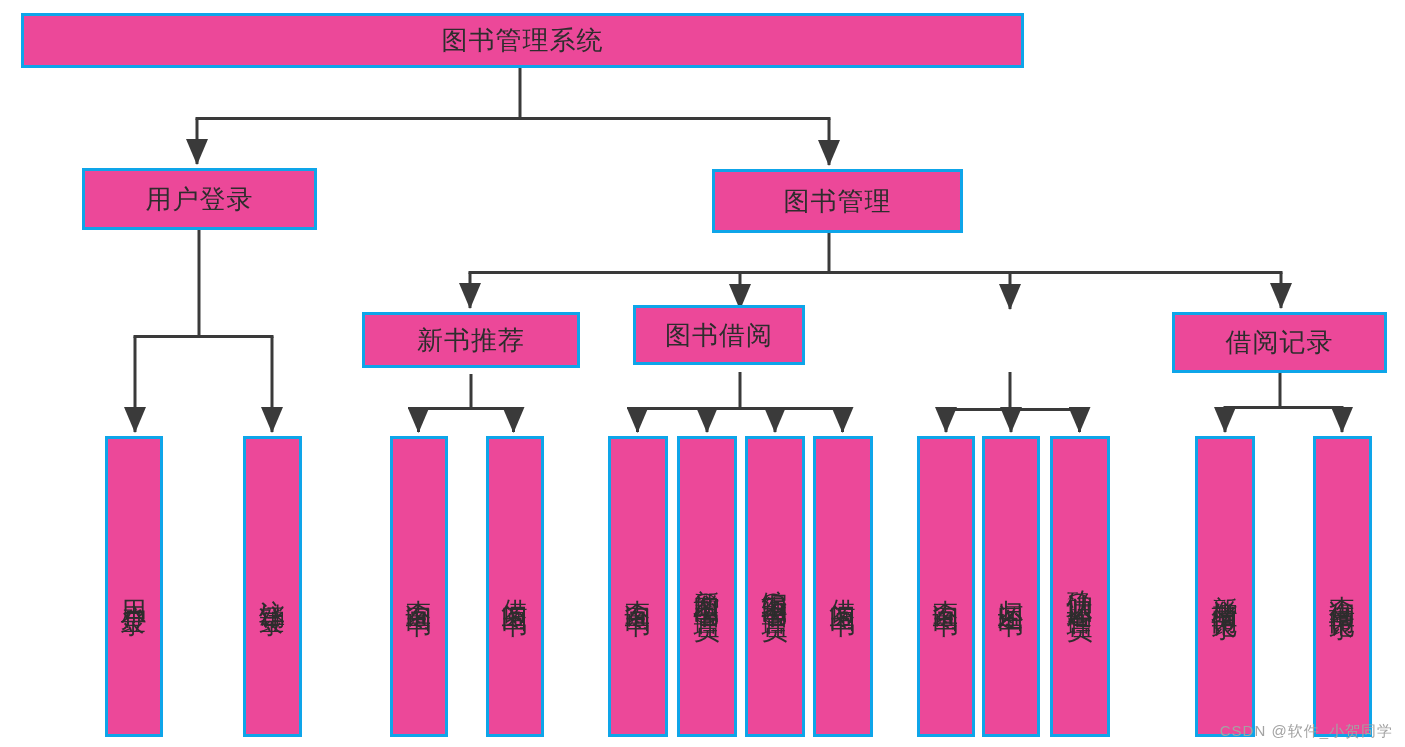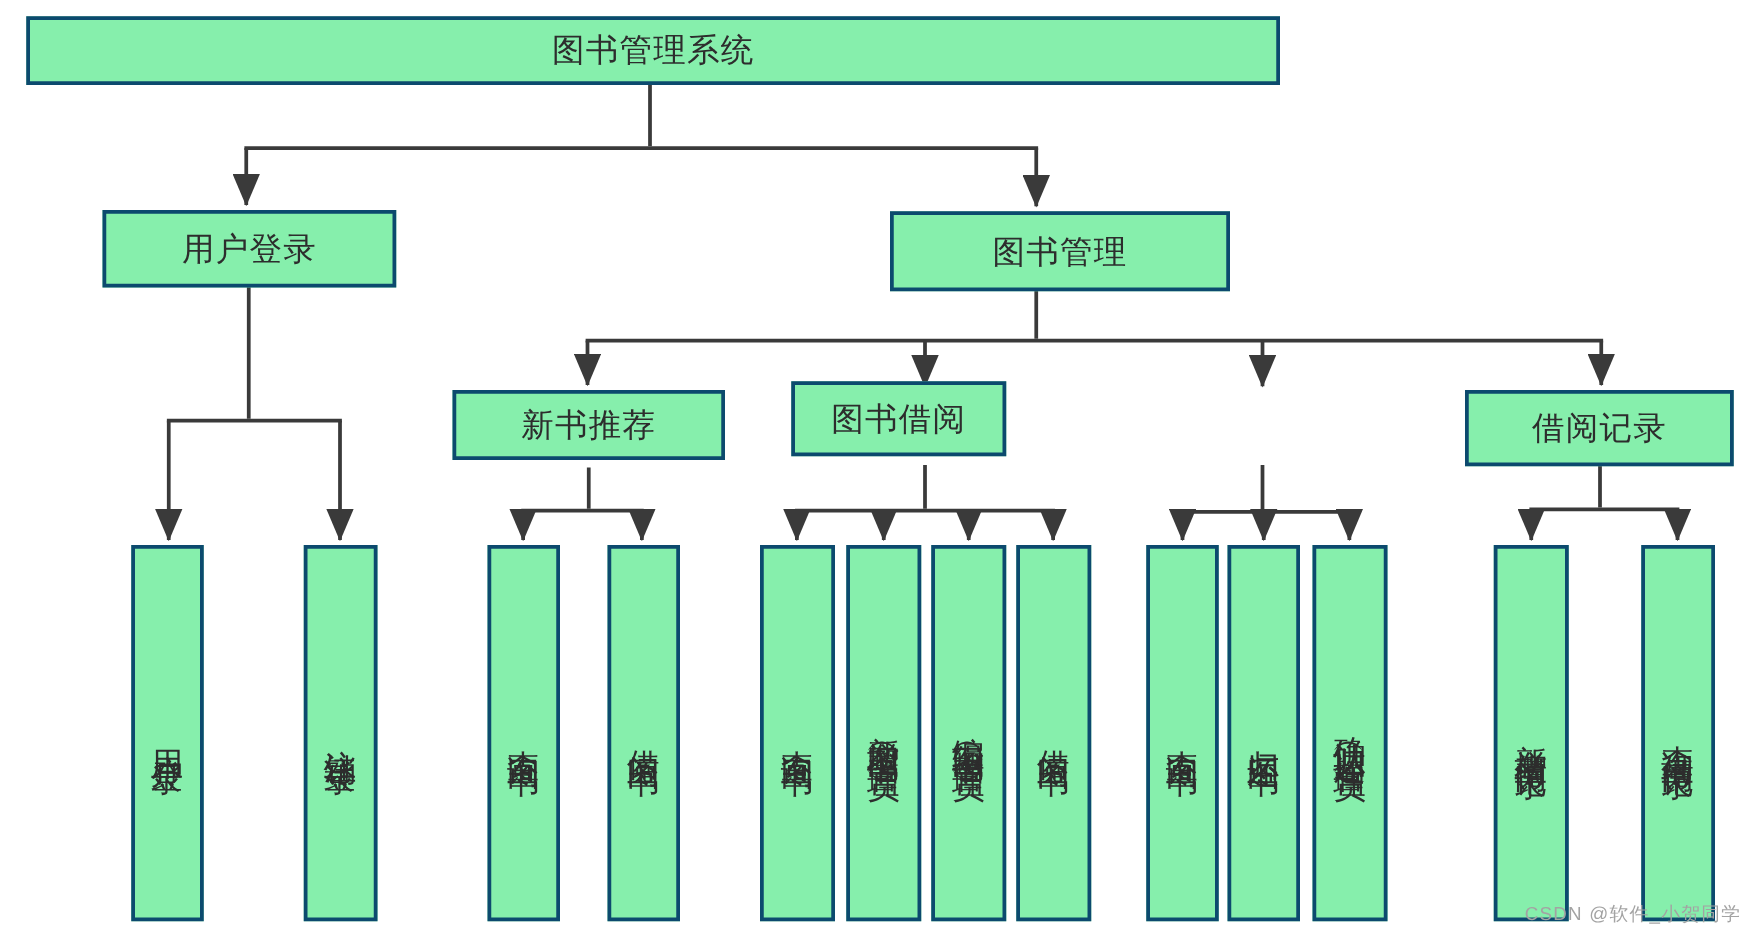--- a/index.html
+++ b/index.html
@@ -12,22 +12,22 @@
     overflow: hidden;
   }
   .wires {
     position: absolute;
     left: 0; top: 0;
     width: 1405px; height: 747px;
   }
   .box {
     position: absolute;
     box-sizing: border-box;
-    border: 3px solid #0c4a6e;
-    background: #86efac;
+    border: 3px solid #0ea5e9;
+    background: #ec4899;
     display: flex;
     align-items: center;
     justify-content: center;
   }
   .hlabel {
     font-size: 26px;
     color: #2d2d2d;
     letter-spacing: 1px;
     white-space: nowrap;
   }
@@ -102,21 +102,21 @@
     <path d="M1342,407.5 V432" marker-end="url(#arw)"></path>
   </svg>
 
   <div class="box" style="left:21px;top:13px;width:1003px;height:55px">
     <span class="hlabel">图书管理系统</span>
   </div>
 
   <div class="box" style="left:82px;top:168px;width:235px;height:62px">
     <span class="hlabel">用户登录</span>
   </div>
-  <div class="box" style="left:712px;top:169px;width:272px;height:64px">
+  <div class="box" style="left:712px;top:169px;width:251px;height:64px">
     <span class="hlabel">图书管理</span>
   </div>
 
   <div class="box" style="left:362px;top:312px;width:218px;height:56px">
     <span class="hlabel">新书推荐</span>
   </div>
   <div class="box" style="left:633px;top:305px;width:172px;height:60px">
     <span class="hlabel">图书借阅</span>
   </div>
   <div class="box" style="left:1172px;top:312px;width:215px;height:61px">

